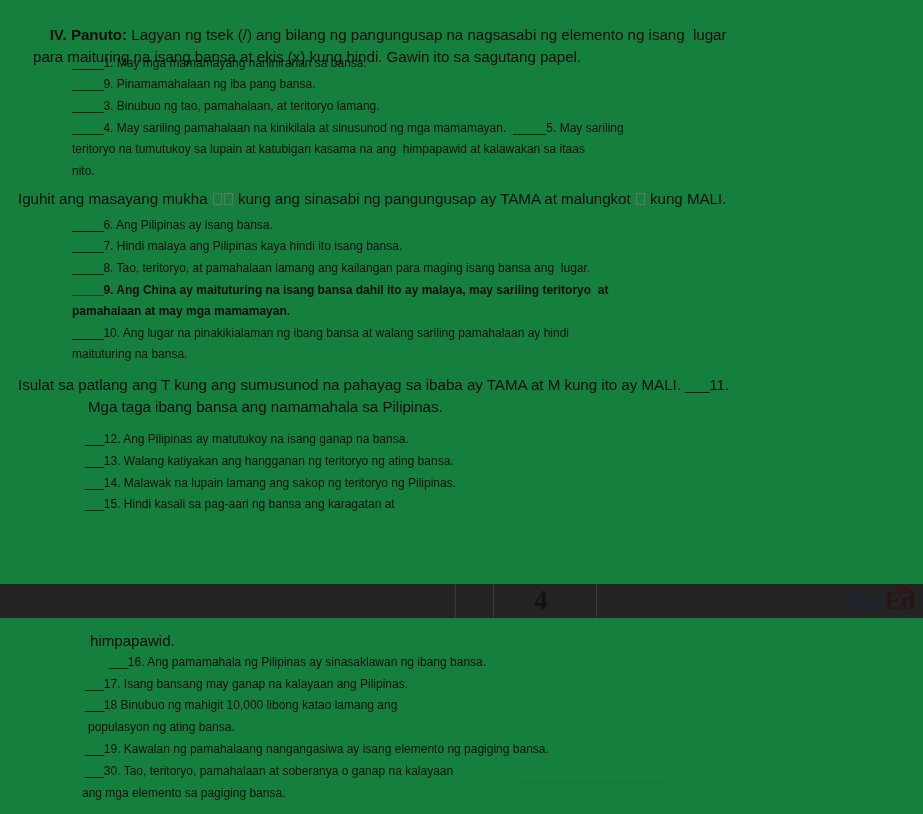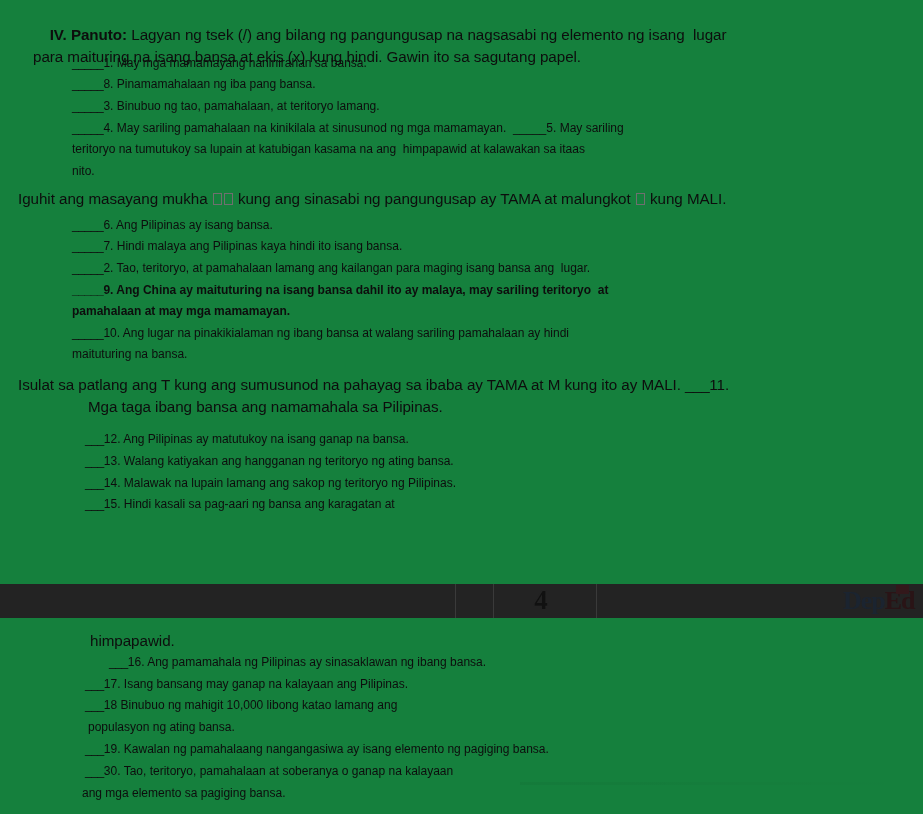--- a/index.html
+++ b/index.html
@@ -125,35 +125,35 @@
 
 <div id="page">
 
   <div class="para" style="left:33px; top:3px; width:880px;">
     <span class="bold">IV. Panuto:</span><span> Lagyan ng tsek (/) ang bilang ng pangungusap na nagsasabi ng elemento ng isang  lugar
 para maituring na isang bansa at ekis (x) kung hindi. Gawin ito sa sagutang papel.</span>
   </div>
 
   <div class="item" style="left:72px; top:53px; width:845px;"><span class="blank">_____</span><span>1. May mga mamamayang naninirahan sa bansa.</span></div>
 
-  <div class="item" style="left:72px; top:74px; width:845px;"><span class="blank">_____</span><span>8. Pinamamahalaan ng iba pang bansa.</span></div>
+  <div class="item" style="left:72px; top:74px; width:845px;"><span class="blank">_____</span><span>9. Pinamamahalaan ng iba pang bansa.</span></div>
 
   <div class="item" style="left:72px; top:96px; width:845px;"><span class="blank">_____</span><span>3. Binubuo ng tao, pamahalaan, at teritoryo lamang.</span></div>
 
   <div class="item" style="left:72px; top:118px; width:848px; text-indent:0;"><span class="blank">_____</span><span>4. May sariling pamahalaan na kinikilala at sinusunod ng mga mamamayan.  _____5. May sariling
 teritoryo na tumutukoy sa lupain at katubigan kasama na ang  himpapawid at kalawakan sa itaas
 nito.</span></div>
 
   <div class="para" style="left:18px; top:188px; width:900px;"><span>Iguhit ang masayang mukha </span><span class="tofu"></span><span class="tofu"></span><span> kung ang sinasabi ng pangungusap ay TAMA at malungkot </span><span class="tofu"></span><span> kung MALI.</span></div>
 
   <div class="item" style="left:72px; top:215px; width:845px;"><span class="blank">_____</span><span>6. Ang Pilipinas ay isang bansa.</span></div>
 
   <div class="item" style="left:72px; top:236px; width:845px;"><span class="blank">_____</span><span>7. Hindi malaya ang Pilipinas kaya hindi ito isang bansa.</span></div>
 
-  <div class="item" style="left:72px; top:258px; width:850px;"><span class="blank">_____</span><span>2. Tao, teritoryo, at pamahalaan lamang ang kailangan para maging isang bansa ang  lugar.</span></div>
+  <div class="item" style="left:72px; top:258px; width:850px;"><span class="blank">_____</span><span>8. Tao, teritoryo, at pamahalaan lamang ang kailangan para maging isang bansa ang  lugar.</span></div>
 
   <div class="item" style="left:72px; top:280px; width:850px;font-weight:bold;"><span class="blank">_____</span><span>9. Ang China ay maituturing na isang bansa dahil ito ay malaya, may sariling teritoryo  at
 pamahalaan at may mga mamamayan.</span></div>
 
   <div class="item" style="left:72px; top:323px; width:850px;"><span class="blank">_____</span><span>10. Ang lugar na pinakikialaman ng ibang bansa at walang sariling pamahalaan ay hindi
 maituturing na bansa.</span></div>
 
   <div class="para" style="left:18px; top:374px; width:905px;"><span>Isulat sa patlang ang T kung ang sumusunod na pahayag sa ibaba ay TAMA at M kung ito ay MALI. </span><span class="blank">___</span><span>11.</span></div>
 
   <div class="para" style="left:88px; top:396px; width:830px;">Mga taga ibang bansa ang namamahala sa Pilipinas.</div>

